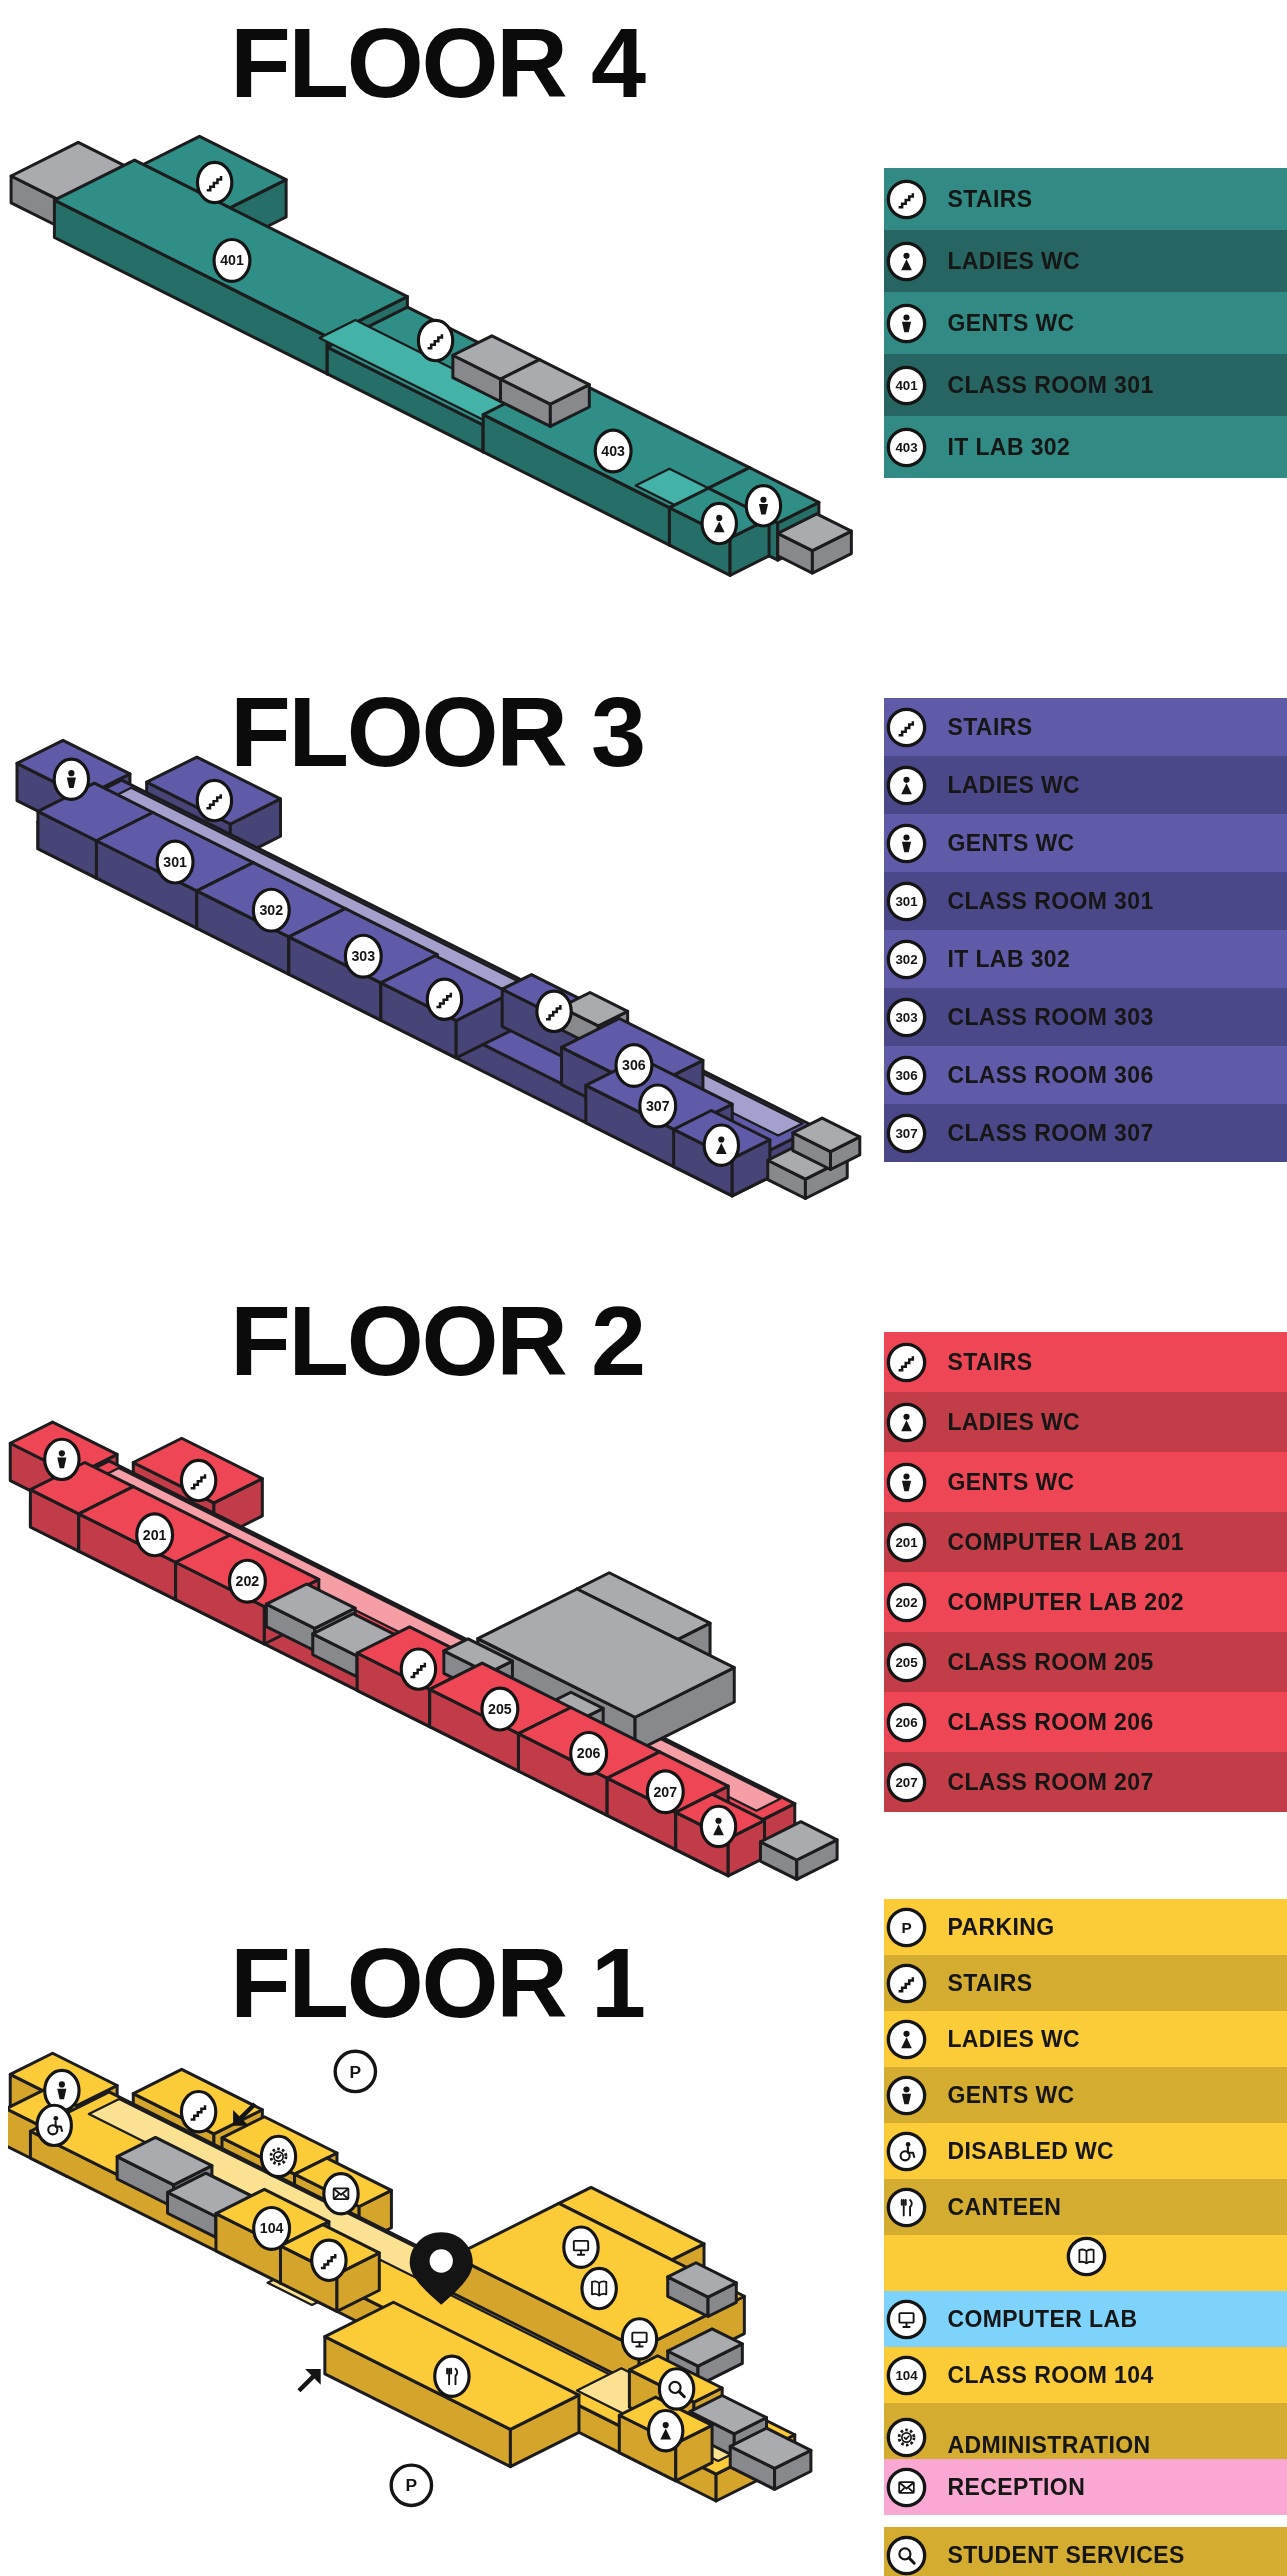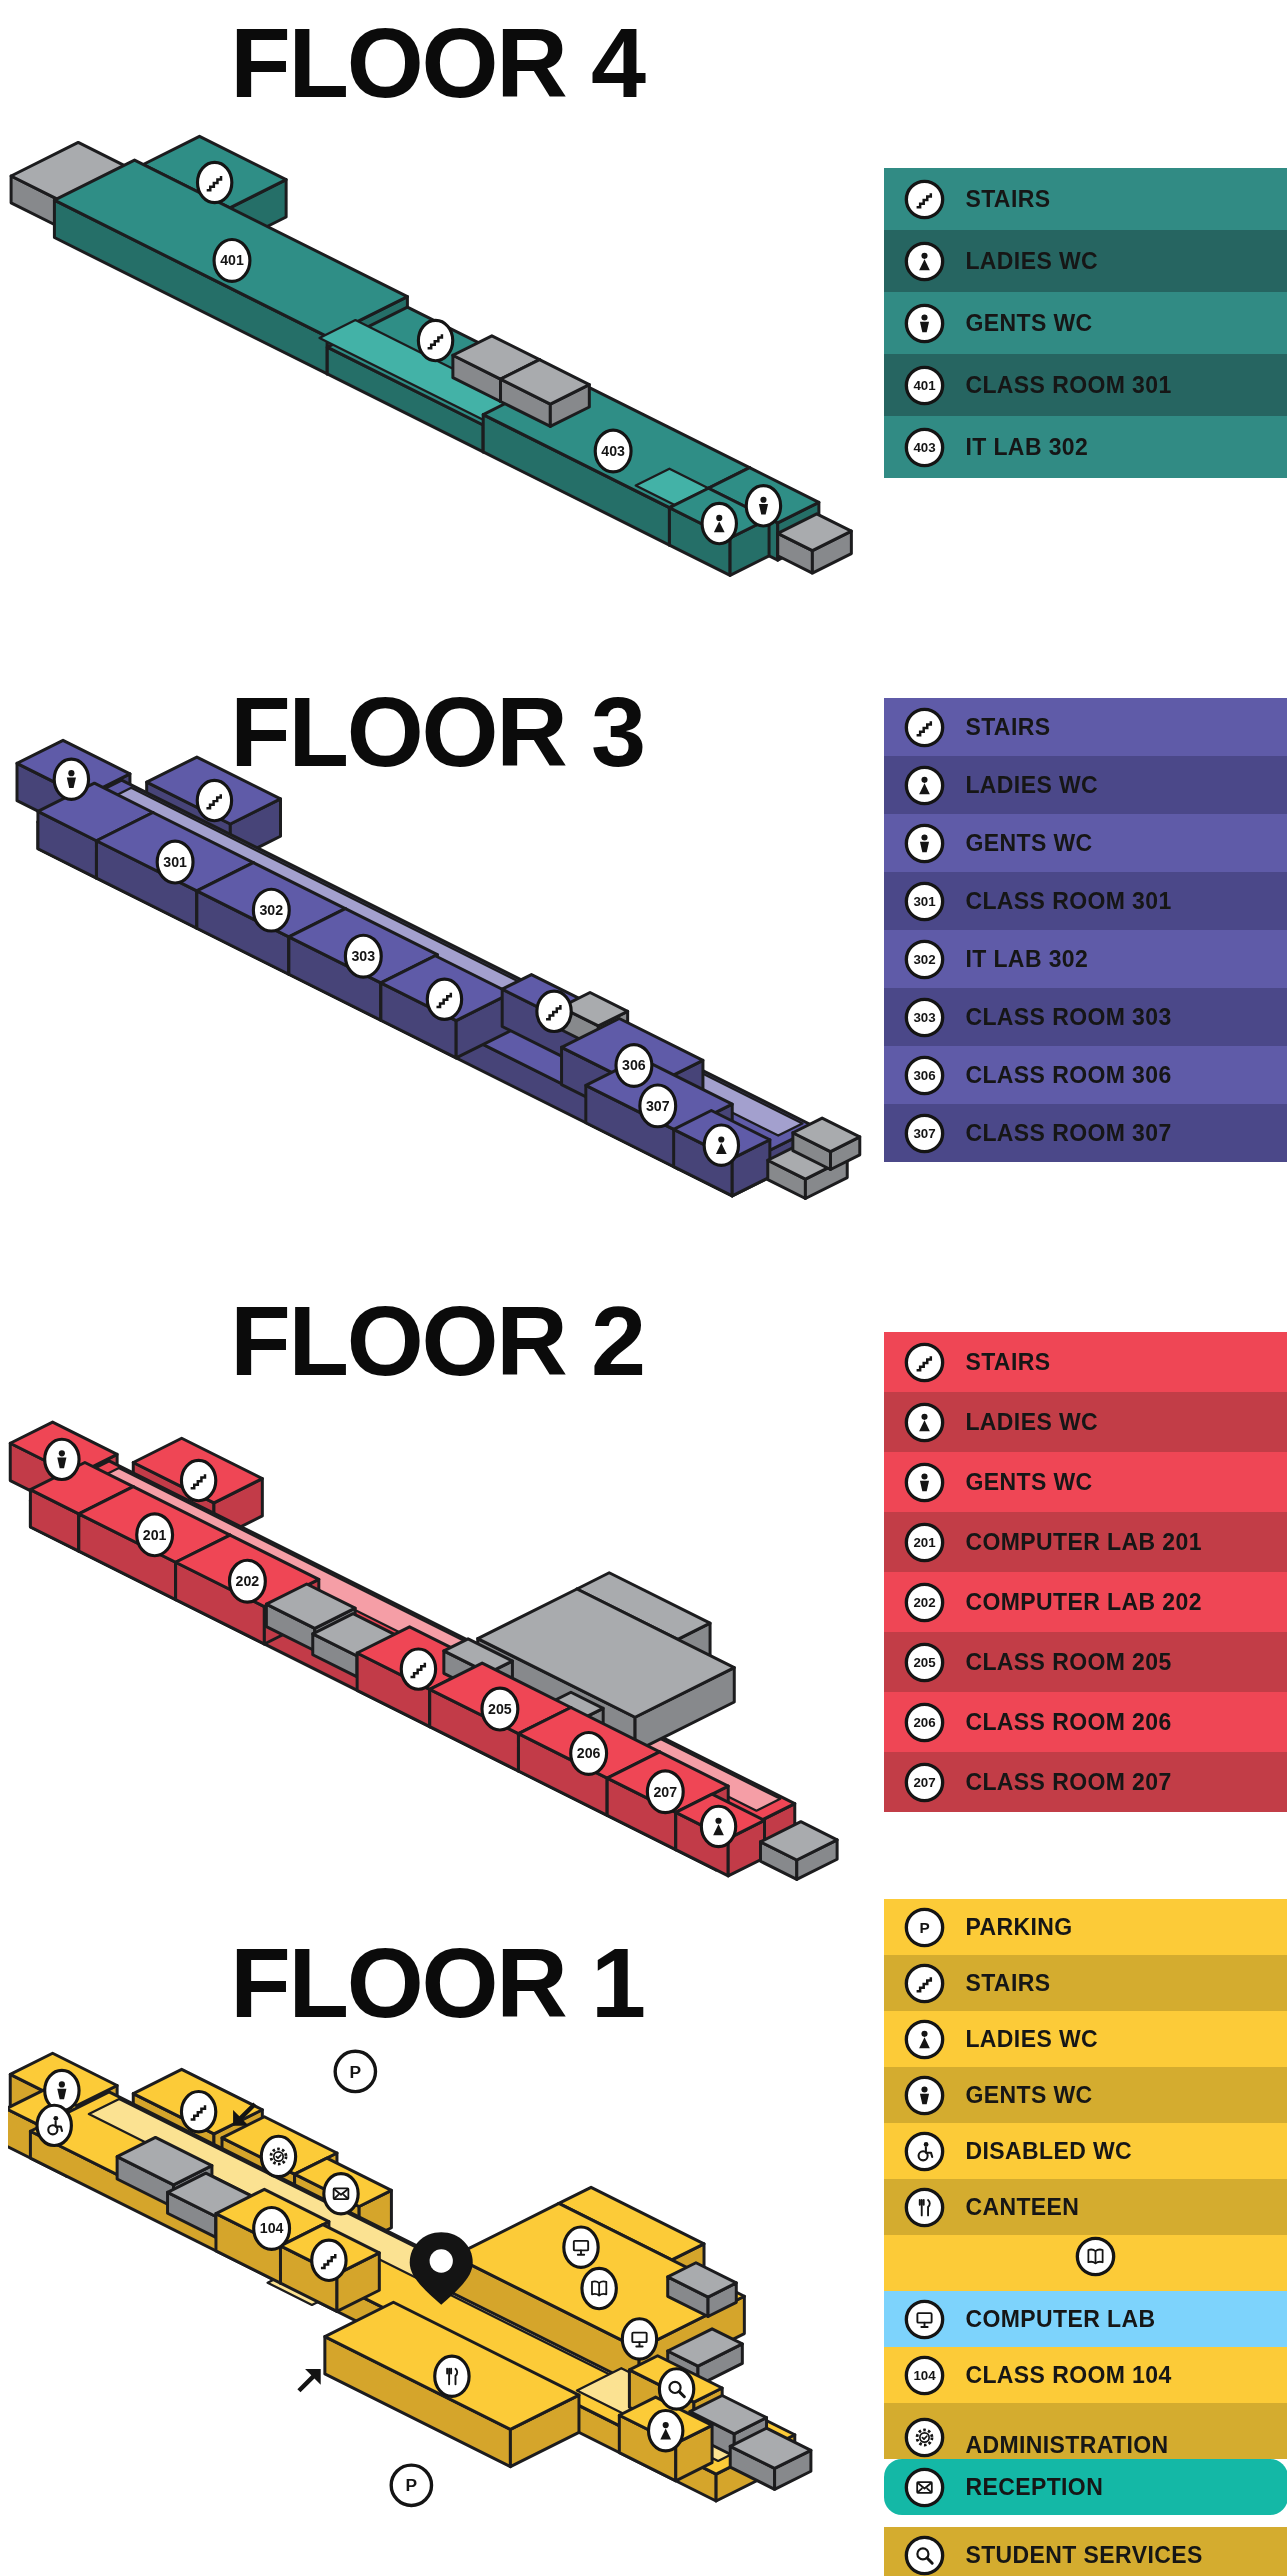--- a/index.html
+++ b/index.html
@@ -2,21 +2,21 @@
 <html style="font-size:12px"><head>
 <meta charset="utf-8">
 <style>
   html,body{margin:0;padding:0;background:#ffffff;}
   .page{position:relative;width:1288px;height:2576px;background:#ffffff;
         font-family:"Liberation Sans",sans-serif;overflow:hidden;}
   .floor-title{position:absolute;left:7.5px;width:859px;margin:0;text-align:center;
         font-size:99px;font-weight:800;letter-spacing:-2.2px;color:#0b0b0b;line-height:1;}
   .plan{position:absolute;left:7.5px;width:859px;}
   .legend{position:absolute;left:884px;width:404px;display:flex;flex-direction:column;}
-  .legend-row{display:flex;align-items:center;gap:19.4px;padding-left:19px;box-sizing:border-box;}
+  .legend-row{display:flex;align-items:center;gap:19.4px;padding-left:1px;box-sizing:border-box;}
   .legend-label{font-weight:800;font-size:23px;color:#161616;letter-spacing:0.4px;white-space:nowrap;}
   .legend-icon{flex:0 0 auto;display:block;}
   svg text{font-family:"Liberation Sans",sans-serif;}
   #title-f4{top:13px}    #plan-f4{top:127px;height:463px}  #legend-f4{top:168px}  #legend-f4 .legend-row{height:62px}
   #title-f3{top:682px}  #plan-f3{top:736px;height:478px}  #legend-f3{top:698px}  #legend-f3 .legend-row{height:58px}
   #title-f2{top:1291px} #plan-f2{top:1388px;height:523px} #legend-f2{top:1332px} #legend-f2 .legend-row{height:60px}
   #title-f1{top:1933px} #plan-f1{top:2043px;height:532px} #legend-f1{top:1899px} #legend-f1 .legend-row{height:56px}
   .defs-holder{position:absolute;width:0;height:0;overflow:hidden;}
 </style>
 </head>
@@ -706,21 +706,21 @@
           </svg>
           <span class="legend-label">CLASS ROOM 104</span>
         </div>
         <div class="legend-row" style="background: rgb(212, 172, 47); align-items: flex-end;">
           <svg class="legend-icon" width="43" height="43" viewBox="0 0 58 58">
             <circle cx="29" cy="29" r="24.5" fill="#ffffff" stroke="#141414" stroke-width="4.5"></circle>
             <use href="#i-administration" x="13" y="13" width="32" height="32"></use>
           </svg>
           <span class="legend-label">ADMINISTRATION</span>
         </div>
-        <div class="legend-row" style="background: #14b8a6; border-radius: 18px;">
+        <div class="legend-row" style="background: #f9a8d4;">
           <svg class="legend-icon" width="43" height="43" viewBox="0 0 58 58">
             <circle cx="29" cy="29" r="24.5" fill="#ffffff" stroke="#141414" stroke-width="4.5"></circle>
             <use href="#i-reception" x="13" y="13" width="32" height="32"></use>
           </svg>
           <span class="legend-label">RECEPTION</span>
         </div>
         <div class="legend-row" style="background: rgb(212, 172, 47); margin-top: 12px;">
           <svg class="legend-icon" width="43" height="43" viewBox="0 0 58 58">
             <circle cx="29" cy="29" r="24.5" fill="#ffffff" stroke="#141414" stroke-width="4.5"></circle>
             <use href="#i-search" x="13" y="13" width="32" height="32"></use>

